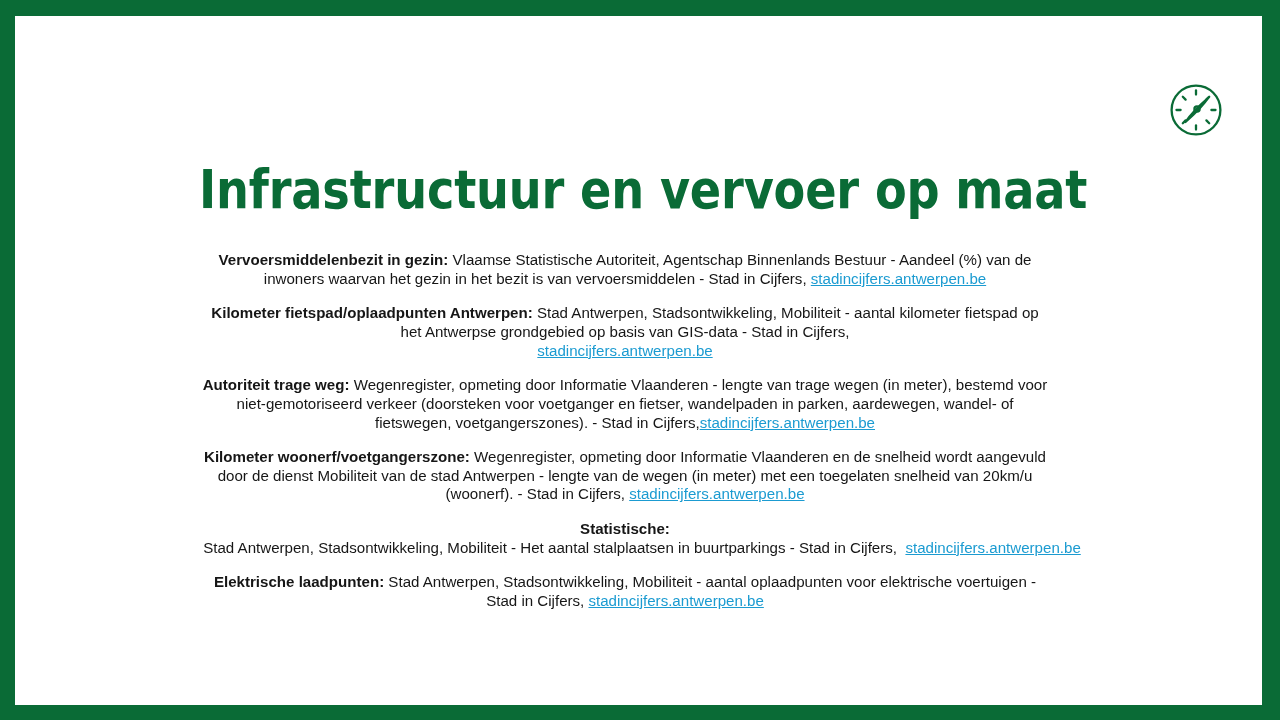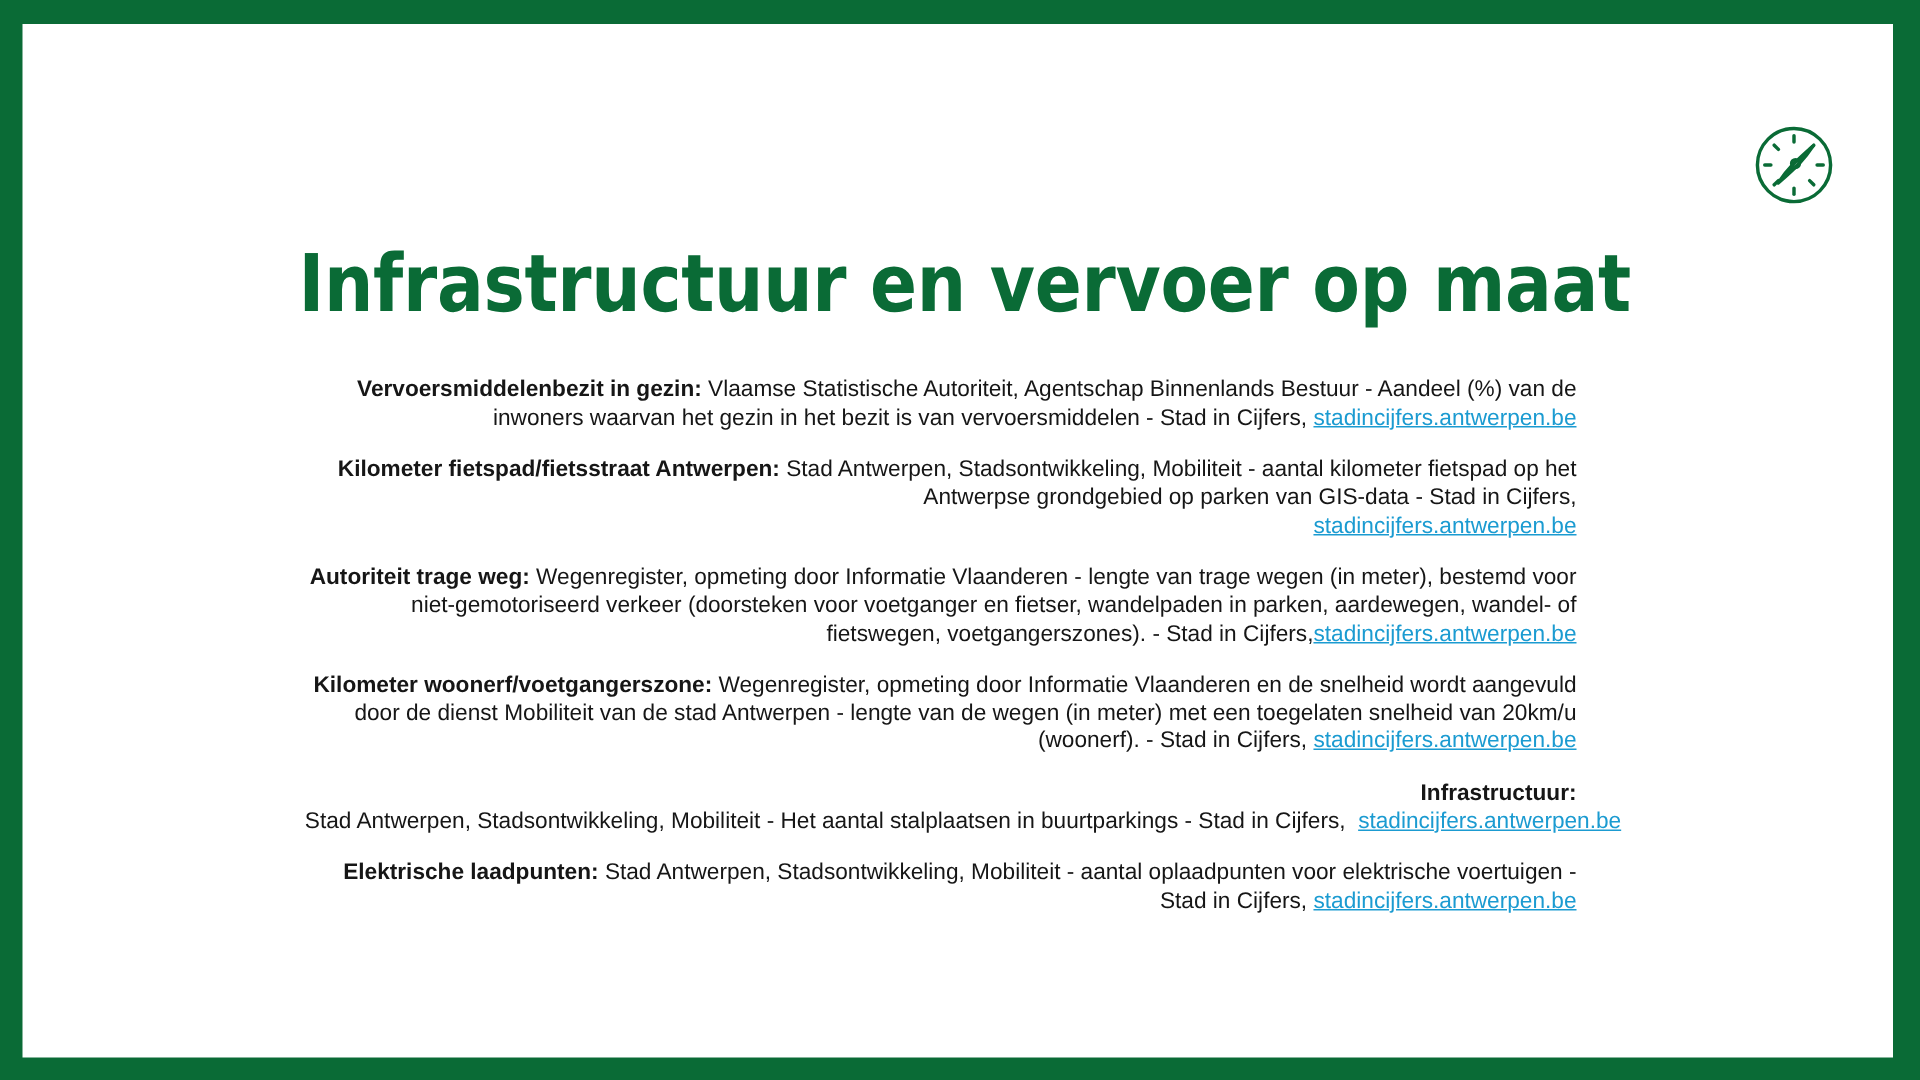--- a/index.html
+++ b/index.html
@@ -54,21 +54,21 @@
     position:absolute;
     left:184px; top:235px;
     width:852px;
     color:#161616;
     font-size:15.1px;
     line-height:18.8px;
     font-family:"Liberation Sans","DejaVu Sans", sans-serif;
   }
   .para{
     margin:0 0 15.5px 0;
-    text-align:right;
+    text-align:center;
   }
   .para:last-child{ margin-bottom:0; }
   .para b{ font-weight:700; }
   .lnk{
     color:#1b9bd1;
     text-decoration:underline;
     cursor:pointer;
   }
   .nbsp-gap{ white-space:pre; }
 </style>
@@ -101,35 +101,35 @@
     <h1 class="slide-title">Infrastructuur en vervoer op maat</h1>
 
     <div class="body-block">
 
       <p class="para">
         <b>Vervoersmiddelenbezit in gezin:</b><span> Vlaamse Statistische Autoriteit, Agentschap Binnenlands Bestuur - Aandeel (%) van de inwoners waarvan het gezin in het bezit is van vervoersmiddelen - Stad in Cijfers, </span><a class="lnk">stadincijfers.antwerpen.be</a>
       </p>
 
 
       <p class="para">
-        <b>Kilometer fietspad/fietsstraat Antwerpen:</b><span> Stad Antwerpen, Stadsontwikkeling, Mobiliteit -
-aantal kilometer fietspad op het Antwerpse grondgebied op parken van GIS-data - Stad in Cijfers,
+        <b>Kilometer fietspad/oplaadpunten Antwerpen:</b><span> Stad Antwerpen, Stadsontwikkeling, Mobiliteit -
+aantal kilometer fietspad op het Antwerpse grondgebied op basis van GIS-data - Stad in Cijfers,
 </span><br><a class="lnk">stadincijfers.antwerpen.be</a>
       </p>
 
       <p class="para">
         <b>Autoriteit trage weg:</b><span> Wegenregister, opmeting door Informatie Vlaanderen - lengte van trage wegen (in meter), bestemd voor niet-gemotoriseerd verkeer (doorsteken voor voetganger en fietser, wandelpaden in parken, aardewegen, wandel- of fietswegen, voetgangerszones). - Stad in Cijfers,</span><a class="lnk">stadincijfers.antwerpen.be</a>
       </p>
 
       <p class="para">
         <b>Kilometer woonerf/voetgangerszone:</b><span> Wegenregister, opmeting door Informatie Vlaanderen en de snelheid wordt aangevuld door de dienst Mobiliteit van de stad Antwerpen - lengte van de wegen (in meter) met een toegelaten snelheid van 20km/u (woonerf). - Stad in Cijfers, </span><a class="lnk">stadincijfers.antwerpen.be</a>
       </p>
 
       <p class="para">
-        <b>Infrastructuur:</b><span class="nbsp-gap"> Stad Antwerpen, Stadsontwikkeling, Mobiliteit - Het aantal stalplaatsen in buurtparkings - Stad in Cijfers,  </span><a class="lnk">stadincijfers.antwerpen.be</a>
+        <b>Statistische:</b><span class="nbsp-gap"> Stad Antwerpen, Stadsontwikkeling, Mobiliteit - Het aantal stalplaatsen in buurtparkings - Stad in Cijfers,  </span><a class="lnk">stadincijfers.antwerpen.be</a>
       </p>
 
       <p class="para">
         <b>Elektrische laadpunten:</b><span> Stad Antwerpen, Stadsontwikkeling, Mobiliteit - aantal oplaadpunten voor elektrische voertuigen - Stad in Cijfers, </span><a class="lnk">stadincijfers.antwerpen.be</a>
       </p>
 
     </div>
   </div>
 </div>
 

